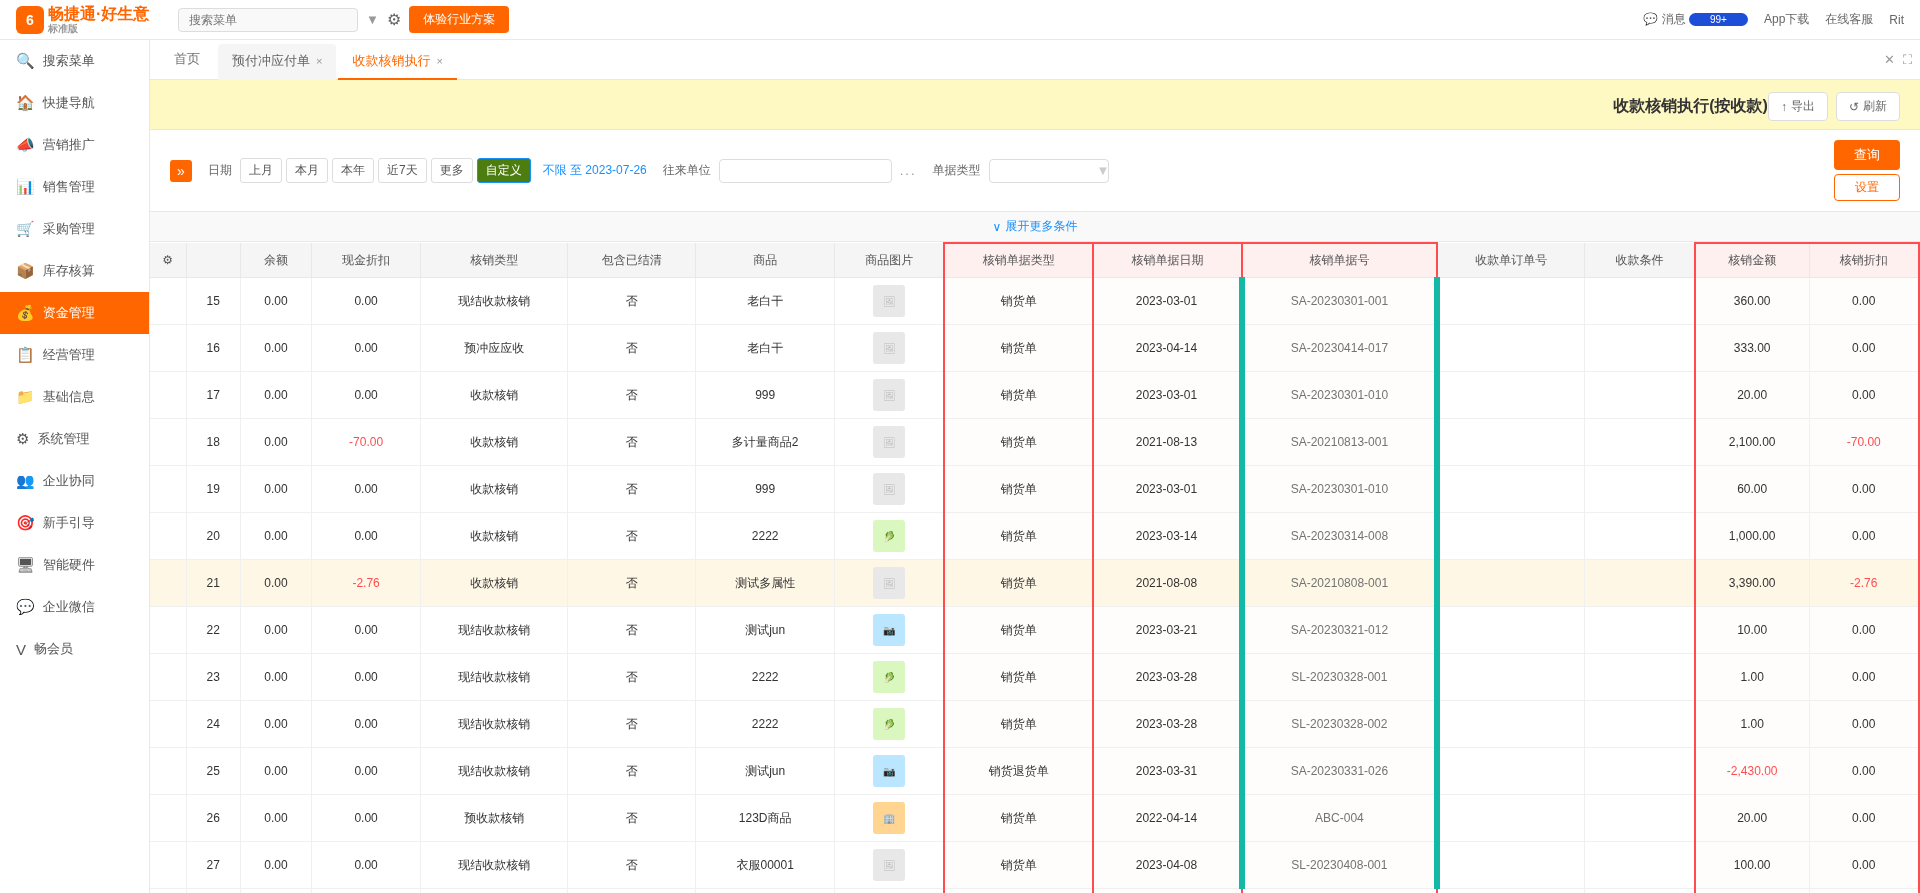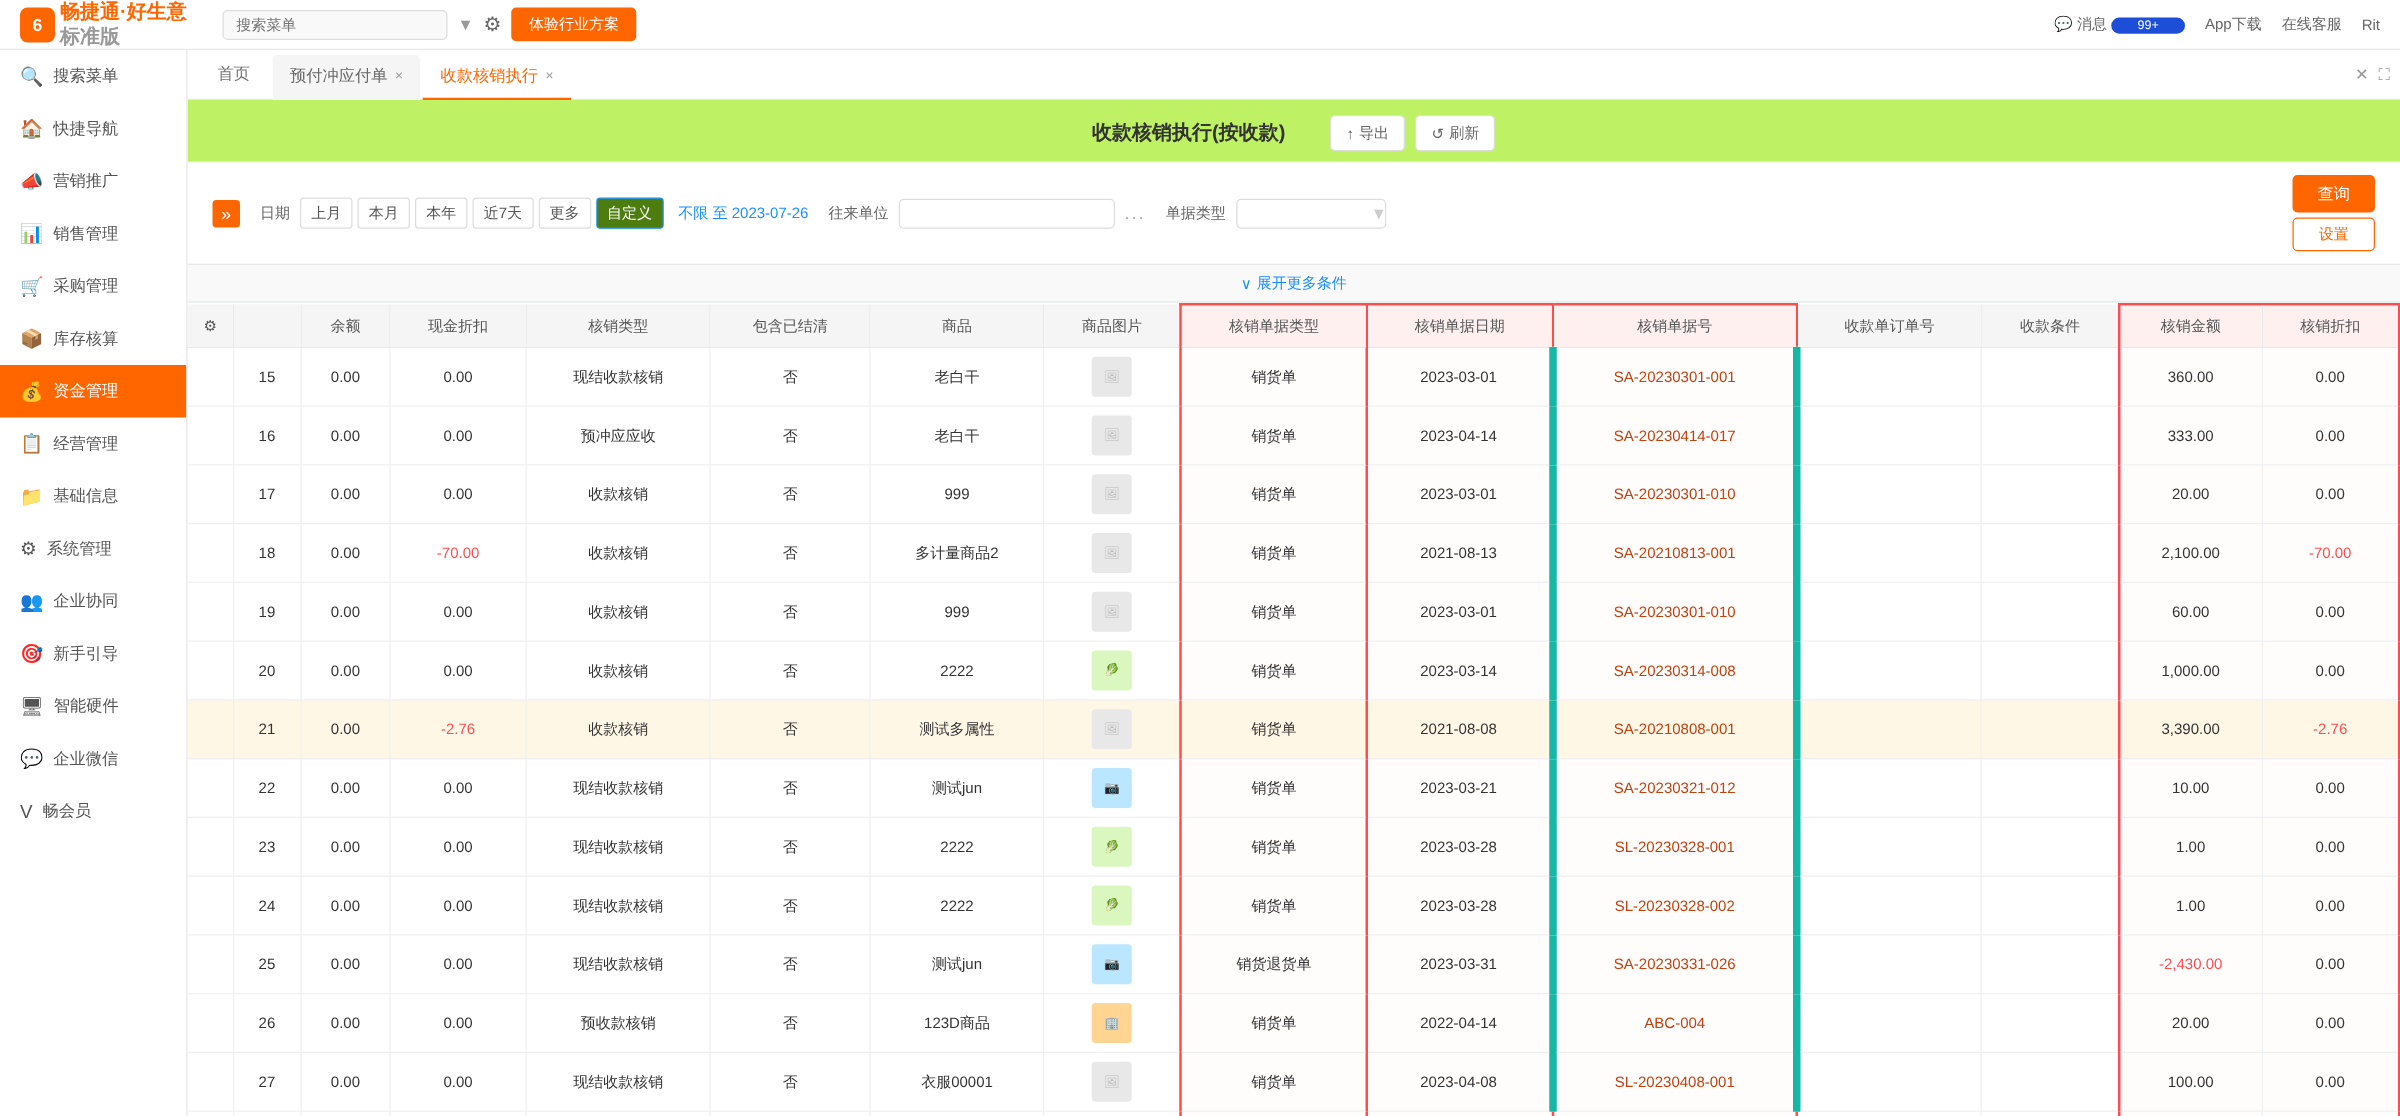--- a/index.html
+++ b/index.html
@@ -32,21 +32,21 @@
     .tab-bar { display: flex; align-items: center; background: #fff; border-bottom: 1px solid #e8e8e8; padding: 0 8px; height: 40px; gap: 2px; }
     .tab-home { padding: 8px 16px; color: #737373; font-size: 13px; cursor: pointer; border-bottom: 2px solid transparent; }
     .tab-item { display: flex; align-items: center; gap: 6px; padding: 8px 14px; font-size: 13px; cursor: pointer; border-bottom: 2px solid transparent; color: #666; background: #f5f5f5; border-radius: 4px 4px 0 0; margin-top: 4px; }
     .tab-item.active { color: #ff6600; background: #fff; border-bottom: 2px solid #ff6600; }
     .tab-close { font-size: 11px; color: #999; cursor: pointer; }
     .tab-spacer { flex: 1; }
     .tab-controls { display: flex; gap: 8px; color: #999; }
 
     
     .page-content { flex: 1; overflow: hidden; display: flex; flex-direction: column; padding: 0; background: #f0f2f5; }
-    .page-header { background: #bef264; padding: 12px 20px 8px; border-bottom: 1px solid #e8e8e8; display: flex; align-items: center; justify-content: center; gap: 36px; }
+    .page-header { background: #fef9c3; padding: 12px 20px 8px; border-bottom: 1px solid #e8e8e8; display: flex; align-items: center; justify-content: flex-end; }
     .page-title { font-size: 16px; font-weight: bold; color: #333; }
     .page-actions { display: flex; gap: 8px; }
     .action-btn { display: flex; align-items: center; gap: 4px; padding: 5px 12px; border: 1px solid #ddd; border-radius: 4px; background: #fff; cursor: pointer; font-size: 12px; color: #666; }
 
     
     .filter-bar { background: #fff; padding: 10px 20px; border-bottom: 1px solid #e8e8e8; display: flex; align-items: center; gap: 16px; flex-wrap: wrap; }
     .filter-row { display: flex; align-items: center; gap: 8px; }
     .filter-label { color: #666; font-size: 12px; white-space: nowrap; }
     .date-btns { display: flex; gap: 4px; }
     .date-btn { padding: 3px 8px; border: 1px solid #ddd; border-radius: 3px; font-size: 12px; cursor: pointer; color: #555; background: #fff; }
@@ -60,21 +60,21 @@
     .expand-btn { color: #1890ff; font-size: 12px; cursor: pointer; display: flex; align-items: center; gap: 4px; }
     .expand-row { display: flex; justify-content: center; padding: 6px; background: #f9f9f9; border-bottom: 1px solid #e8e8e8; }
 
     
     .table-container { flex: 1; overflow: auto; background: #fff; margin: 0; position: relative; }
     table { width: 100%; border-collapse: collapse; font-size: 12px; }
     thead th { background: #f5f5f5; padding: 8px 10px; text-align: center; border-bottom: 1px solid #e8e8e8; border-right: 1px solid #e8e8e8; white-space: nowrap; color: #555; font-weight: normal; position: sticky; top: 0; z-index: 2; }
     tbody td { padding: 7px 10px; border-bottom: 1px solid #f0f0f0; border-right: 1px solid #f0f0f0; text-align: center; white-space: nowrap; color: #333; }
     tbody tr.highlighted { background: #fff7e6; }
     tbody tr.highlighted td { background: #fff7e6; }
-    .link-text { color: #c2410c; cursor: pointer; text-decoration: none; }
+    .link-text { color: #737373; cursor: pointer; text-decoration: none; }
     .negative { color: #ff4d4f; }
     th.red-col { border-left: 2px solid #ff4d4f; border-right: 2px solid #ff4d4f; border-top: 2px solid #ff4d4f; background: #fff0f0; }
     td.red-col { border-left: 2px solid #ff4d4f; border-right: 2px solid #ff4d4f; background: rgba(255, 77, 79, 0.02); }
     td.red-col-last { border-left: 2px solid #ff4d4f; border-right: 2px solid #ff4d4f; border-bottom: 2px solid #ff4d4f; }
     th.red-col2 { border-left: 2px solid #ff4d4f; border-right: 2px solid #ff4d4f; border-top: 2px solid #ff4d4f; background: #fff0f0; }
     td.red-col2 { border-left: 2px solid #ff4d4f; border-right: 6px solid #14b8a6; background: rgba(255, 77, 79, 0.02); }
     td.red-col2-last { border-left: 2px solid #ff4d4f; border-right: 2px solid #ff4d4f; border-bottom: 2px solid #ff4d4f; }
     th.red-col3 { border-left: 2px solid #ff4d4f; border-top: 2px solid #ff4d4f; background: #fff0f0; }
     td.red-col3 { border-left: 2px solid #ff4d4f; background: rgba(255, 77, 79, 0.02); }
     td.red-col3-last { border-left: 2px solid #ff4d4f; border-bottom: 2px solid #ff4d4f; }
@@ -97,21 +97,21 @@
     .user-area { font-size: 12px; color: #666; display: flex; align-items: center; gap: 4px; }
   </style>
 </head>
 <body>
 
 <div class="top-bar">
   <div class="top-bar-logo">
     <div class="logo-icon">6</div>
     <div style="line-height:1.2">
       <div style="font-size:16px;color:#ff6600;font-weight:bold">畅捷通·好生意</div>
-      <div style="font-size:16px;color:#999">标准版</div>
+      <div style="font-size:10px;color:#999">标准版</div>
     </div>
   </div>
   <div class="top-bar-center">
     <input class="top-bar-input" placeholder="搜索菜单" style="">
     <span style="color:#999;cursor:pointer">▼</span>
     <span class="gear-icon">⚙</span>
     <button class="top-bar-btn">体验行业方案</button>
   </div>
   <div class="top-bar-right">
     <span>

